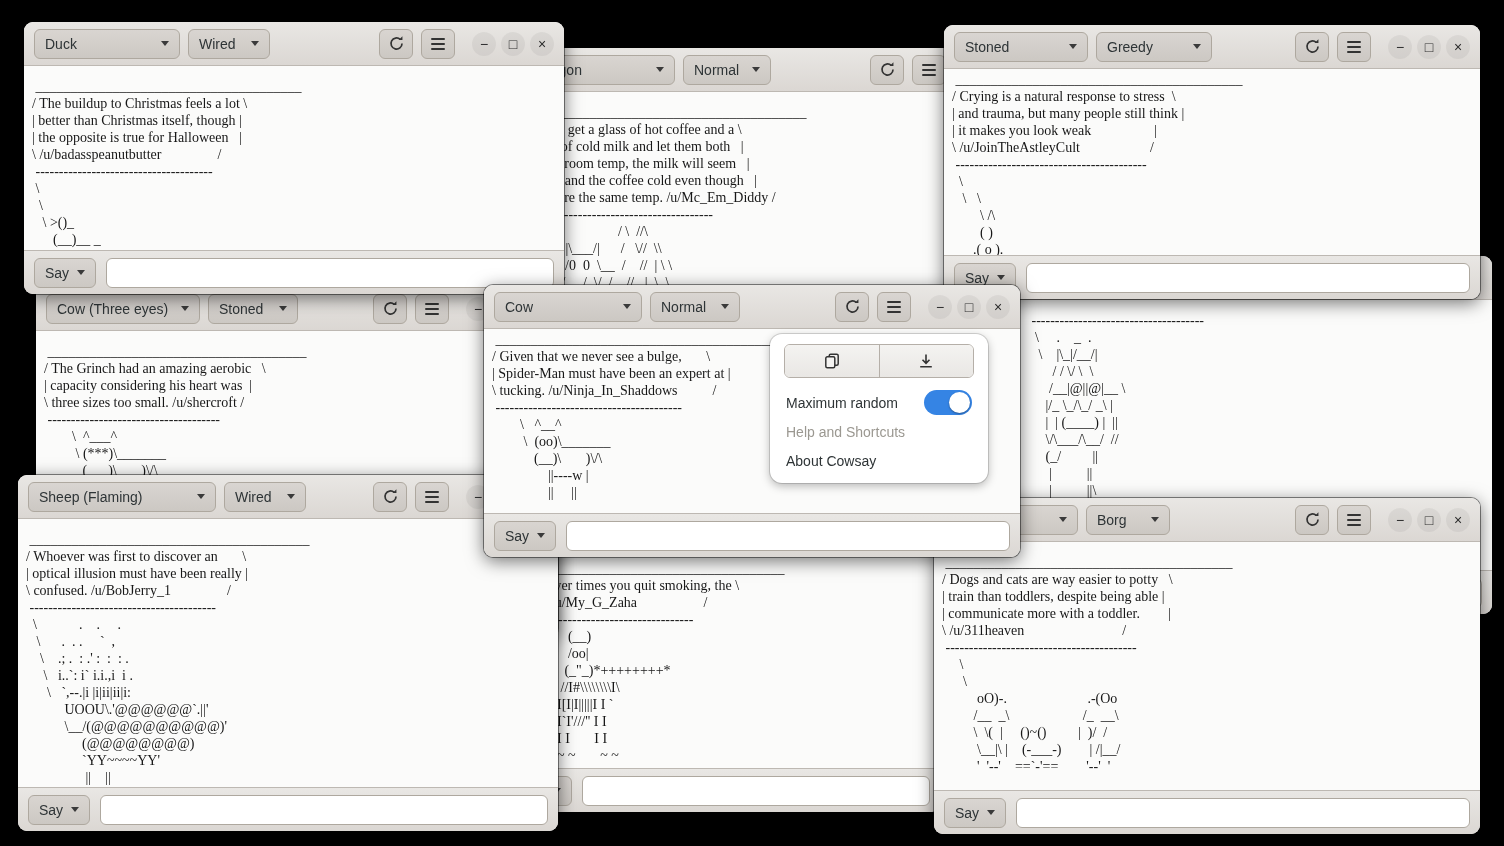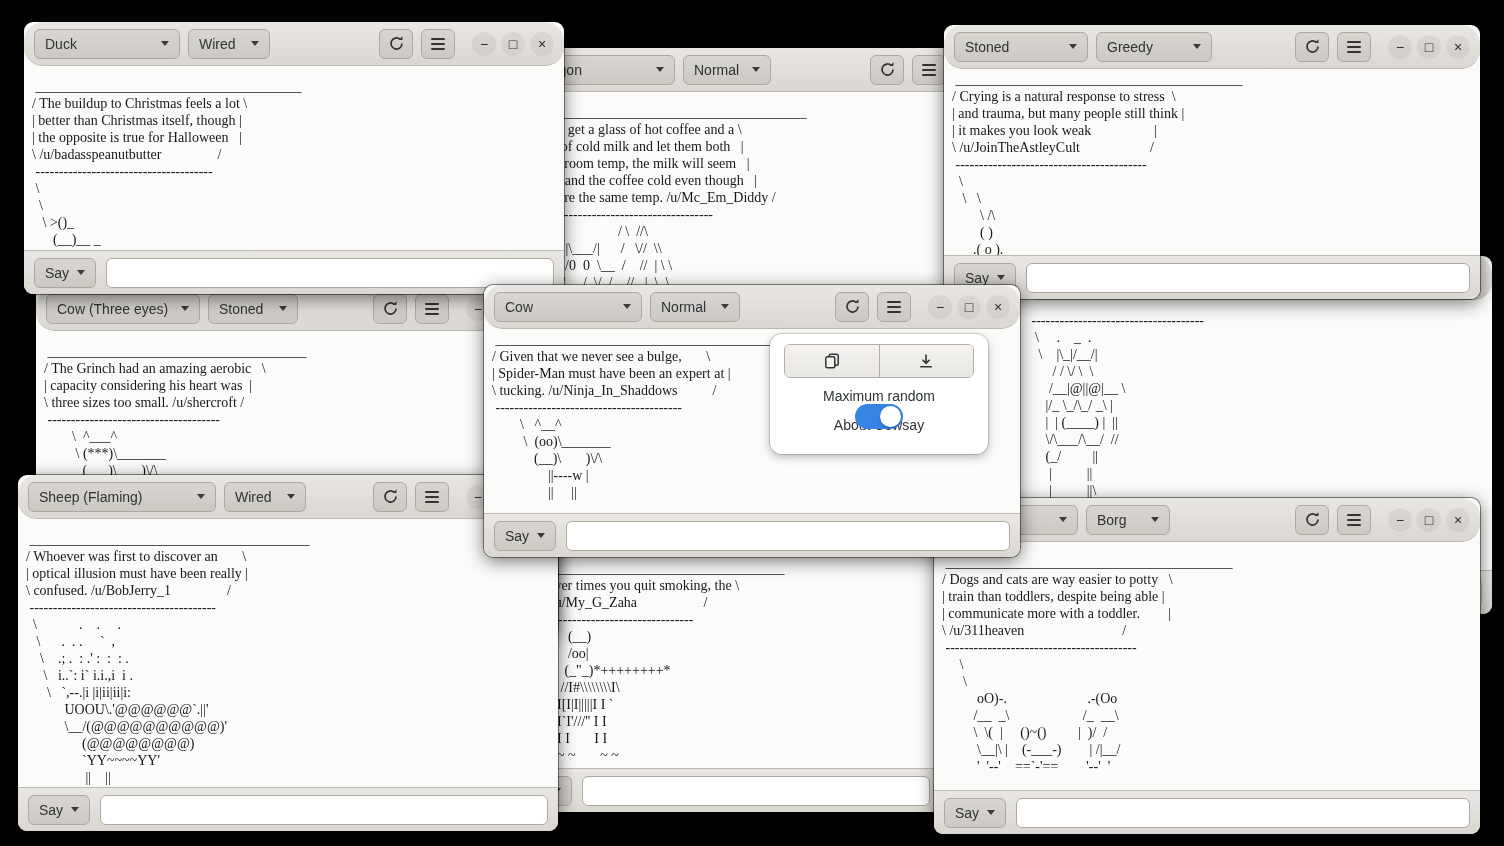--- a/index.html
+++ b/index.html
@@ -9,21 +9,20 @@
   }
   .win{
     position:absolute;background:#fbfbfa;border-radius:9px;
     box-shadow:0 4px 18px rgba(0,0,0,.55), 0 0 0 1px rgba(0,0,0,.45);
     display:flex;flex-direction:column;overflow:hidden;
   }
   .titlebar{
     height:44px;flex:0 0 44px;background:linear-gradient(#e9e7e4,#dbd7d3);
     border-bottom:1px solid #bdb8b2;display:flex;align-items:center;gap:8px;padding:12px 10px;
     box-sizing:border-box;
-    border-radius:19px;
   }
   .dd{
     height:30px;background:linear-gradient(#d9d5d1,#ccc8c3);border:1px solid #aea89f;
     border-radius:6px;display:flex;align-items:center;justify-content:space-between;
     padding:0 10px;font-size:14px;color:#2e3436;box-sizing:border-box;flex:0 0 auto;
   }
   .dd .lbl{white-space:nowrap;overflow:hidden;}
   .arr{width:0;height:0;border-left:4.5px solid transparent;border-right:4.5px solid transparent;
     border-top:5.5px solid #3a3a3a;margin-left:8px;flex:0 0 auto;}
   .ibtn{
@@ -52,21 +51,21 @@
   
   .popover{
     position:absolute;left:286px;top:49px;width:218px;background:#fff;border-radius:12px;
     box-shadow:0 3px 10px rgba(0,0,0,.28), 0 0 0 1px rgba(0,0,0,.14);padding:8px;box-sizing:border-box;
   }
   .btnpair{display:flex;margin:2px 6px 10px;border:1px solid #b5afa8;border-radius:6px;overflow:hidden;}
   .btnpair button{flex:1;height:32px;background:linear-gradient(#f4f3f1,#e9e7e4);border:none;
     display:flex;align-items:center;justify-content:center;padding:0;}
   .btnpair button + button{border-left:1px solid #b5afa8;}
   .mitem{height:29px;display:flex;align-items:center;justify-content:space-between;
-    padding:0 8px;border-radius:6px;font-size:14px;color:#2e3436;flex-direction:column;}
+    padding:0 8px;border-radius:6px;font-size:14px;color:#2e3436;}
   .mitem.disabled{color:#9b9891;}
   .switch{width:48px;height:25px;border-radius:13px;background:#3584e4;position:relative;flex:0 0 auto;}
   .switch .knob{position:absolute;right:2px;top:2px;width:21px;height:21px;border-radius:50%;
     background:#fff;box-shadow:0 1px 2px rgba(0,0,0,.35);}
 </style>
 </head>
 <body>
 
 <div class="win" style="left:515px;top:48px;width:540px;height:237px;z-index:1">
   <div class="titlebar">
@@ -497,17 +496,20 @@
             <path d="M2.2 13.8h11.6" stroke="#333" stroke-width="1.6"></path>
           </svg>
       </button>
     </div>
     <div class="mitem">
       <span>Maximum random</span>
       <span class="switch">
           <span class="knob"></span>
         </span>
     </div>
+    <div class="mitem disabled">
+      <span>Help and Shortcuts</span>
+    </div>
     <div class="mitem">
       <span>About Cowsay</span>
     </div>
   </div>
 </div>
 
 </body></html>

